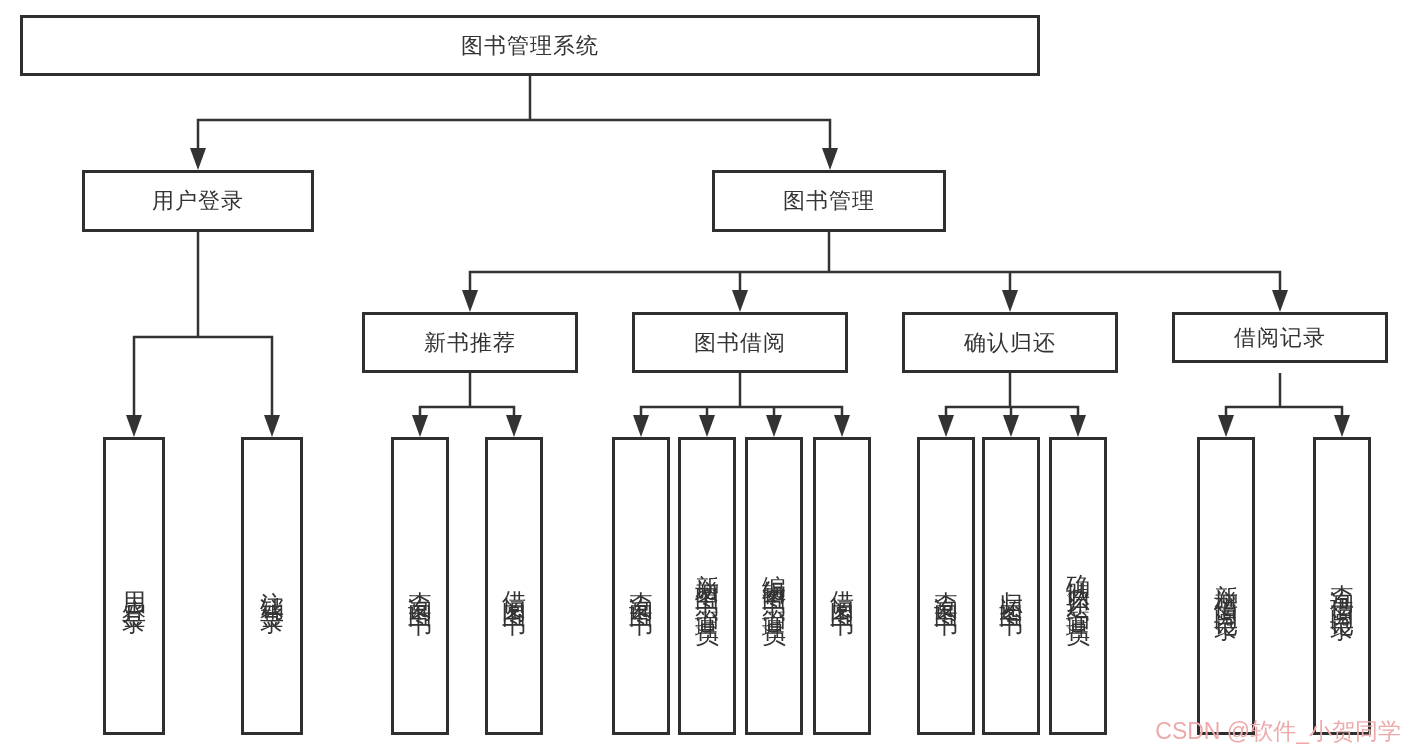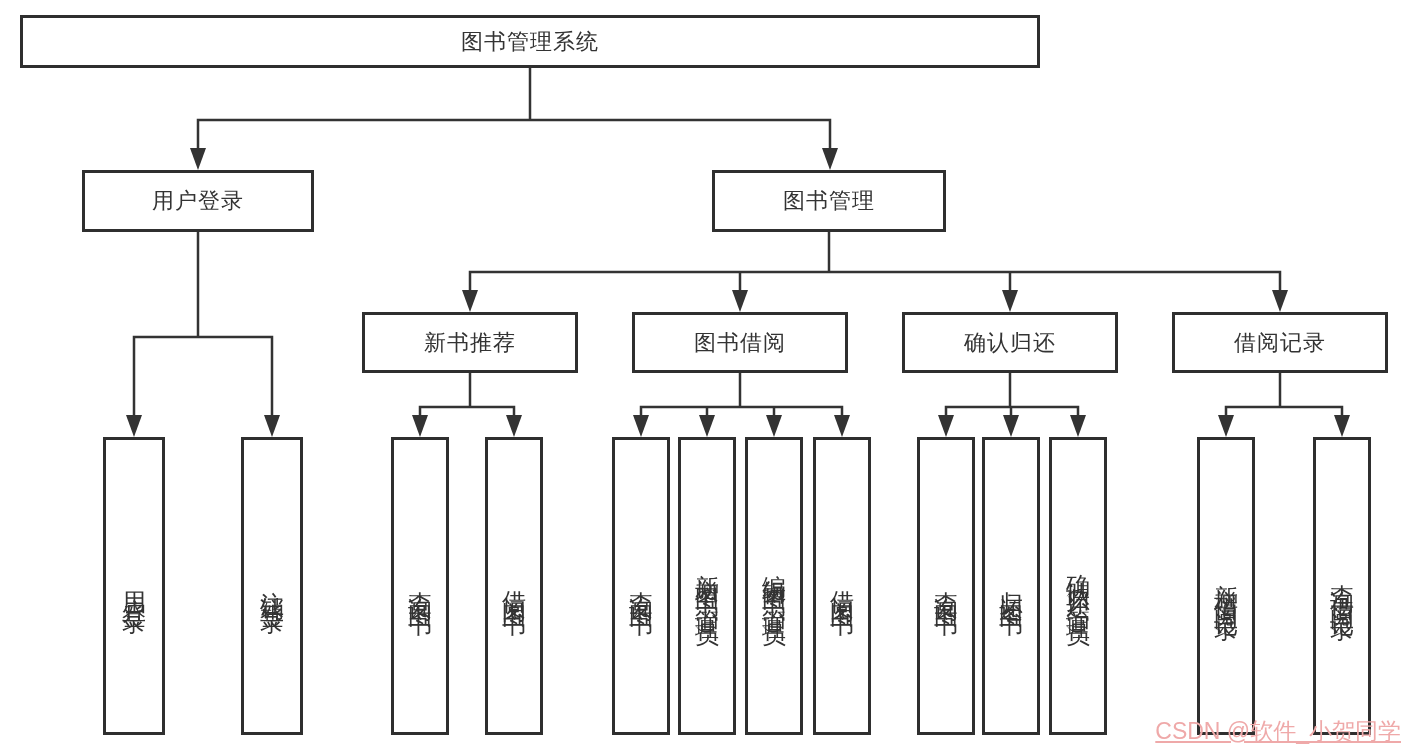--- a/index.html
+++ b/index.html
@@ -41,21 +41,20 @@
     white-space: nowrap;
   }
   .watermark {
     position: absolute;
     top: 716px;
     right: 4px;
     font-size: 23px;
     color: #efa9a9;
     letter-spacing: 0px;
     white-space: nowrap;
-    text-decoration: underline;
   }
 </style>
 </head>
 <body>
 
 <div id="canvas">
 
   <svg id="edges" viewBox="0 0 1405 747" xmlns="http://www.w3.org/2000/svg">
     <g stroke="#333333" stroke-width="2.5" fill="none">
 
@@ -108,41 +107,41 @@
 
       <polygon points="938,415 954,415 946,437"></polygon>
       <polygon points="1003,415 1019,415 1011,437"></polygon>
       <polygon points="1070,415 1086,415 1078,437"></polygon>
 
       <polygon points="1218,415 1234,415 1226,437"></polygon>
       <polygon points="1334,415 1350,415 1342,437"></polygon>
     </g>
   </svg>
 
-  <div class="node" style="left:20px; top:15px; width:1020px; height:53px;">
+  <div class="node" style="left:20px; top:15px; width:1020px; height:61px;">
     <span class="hlabel">图书管理系统</span>
   </div>
 
   <div class="node" style="left:82px; top:170px; width:232px; height:62px;">
     <span class="hlabel">用户登录</span>
   </div>
   <div class="node" style="left:362px; top:312px; width:216px; height:61px;">
     <span class="hlabel">新书推荐</span>
   </div>
 
   <div class="node" style="left:712px; top:170px; width:234px; height:62px;">
     <span class="hlabel">图书管理</span>
   </div>
   <div class="node" style="left:632px; top:312px; width:216px; height:61px;">
     <span class="hlabel">图书借阅</span>
   </div>
   <div class="node" style="left:902px; top:312px; width:216px; height:61px;">
     <span class="hlabel">确认归还</span>
   </div>
-  <div class="node" style="left:1172px; top:312px; width:216px; height:61px;">
+  <div class="node" style="left:1172px; top:312px; width:216px; height:51px;">
     <span class="hlabel">借阅记录</span>
   </div>
 
   <div class="node leaf" style="left:103px; width:62px;">
     <span class="vlabel">用户登录</span>
   </div>
   <div class="node leaf" style="left:241px; width:62px;">
     <span class="vlabel">注销登录</span>
   </div>
 

